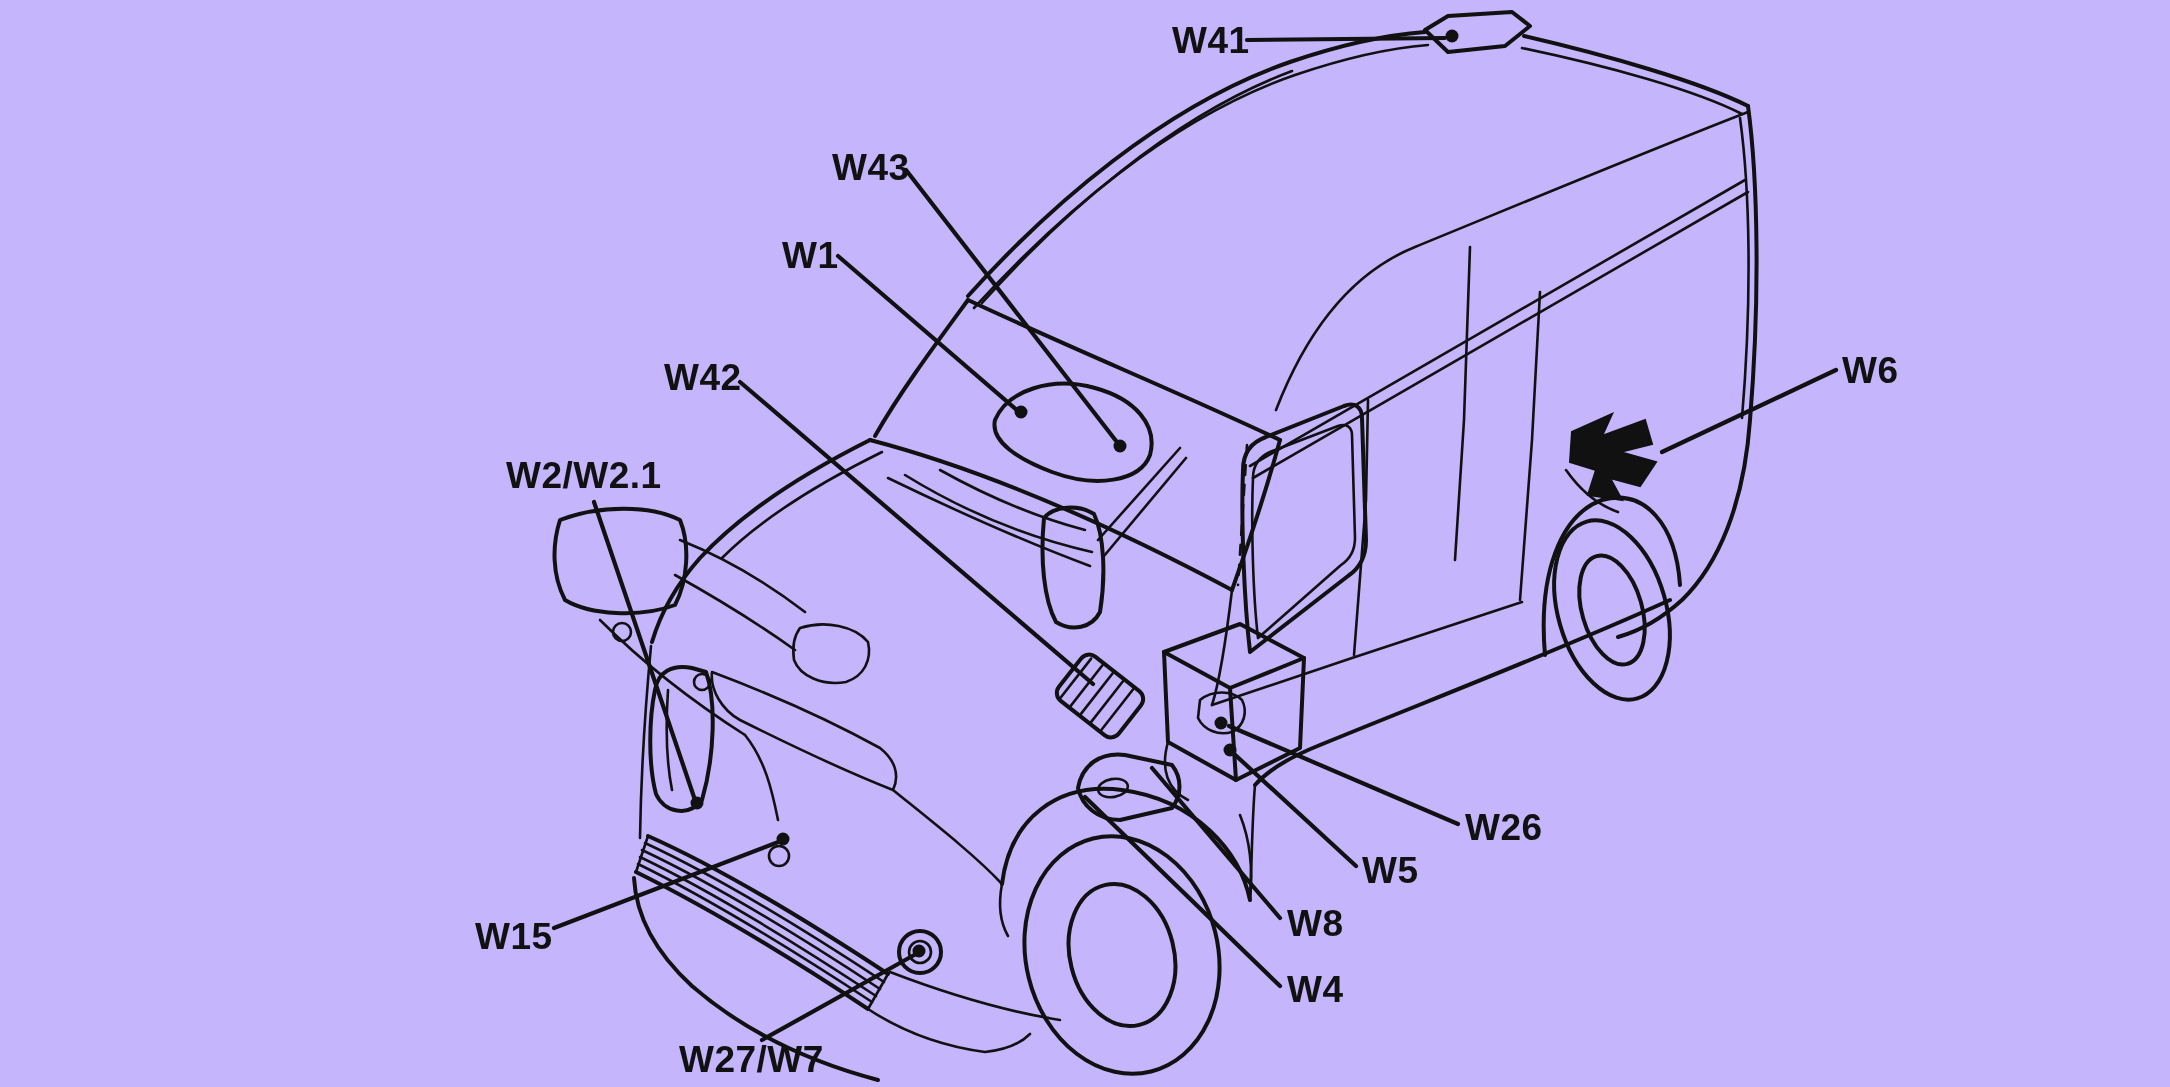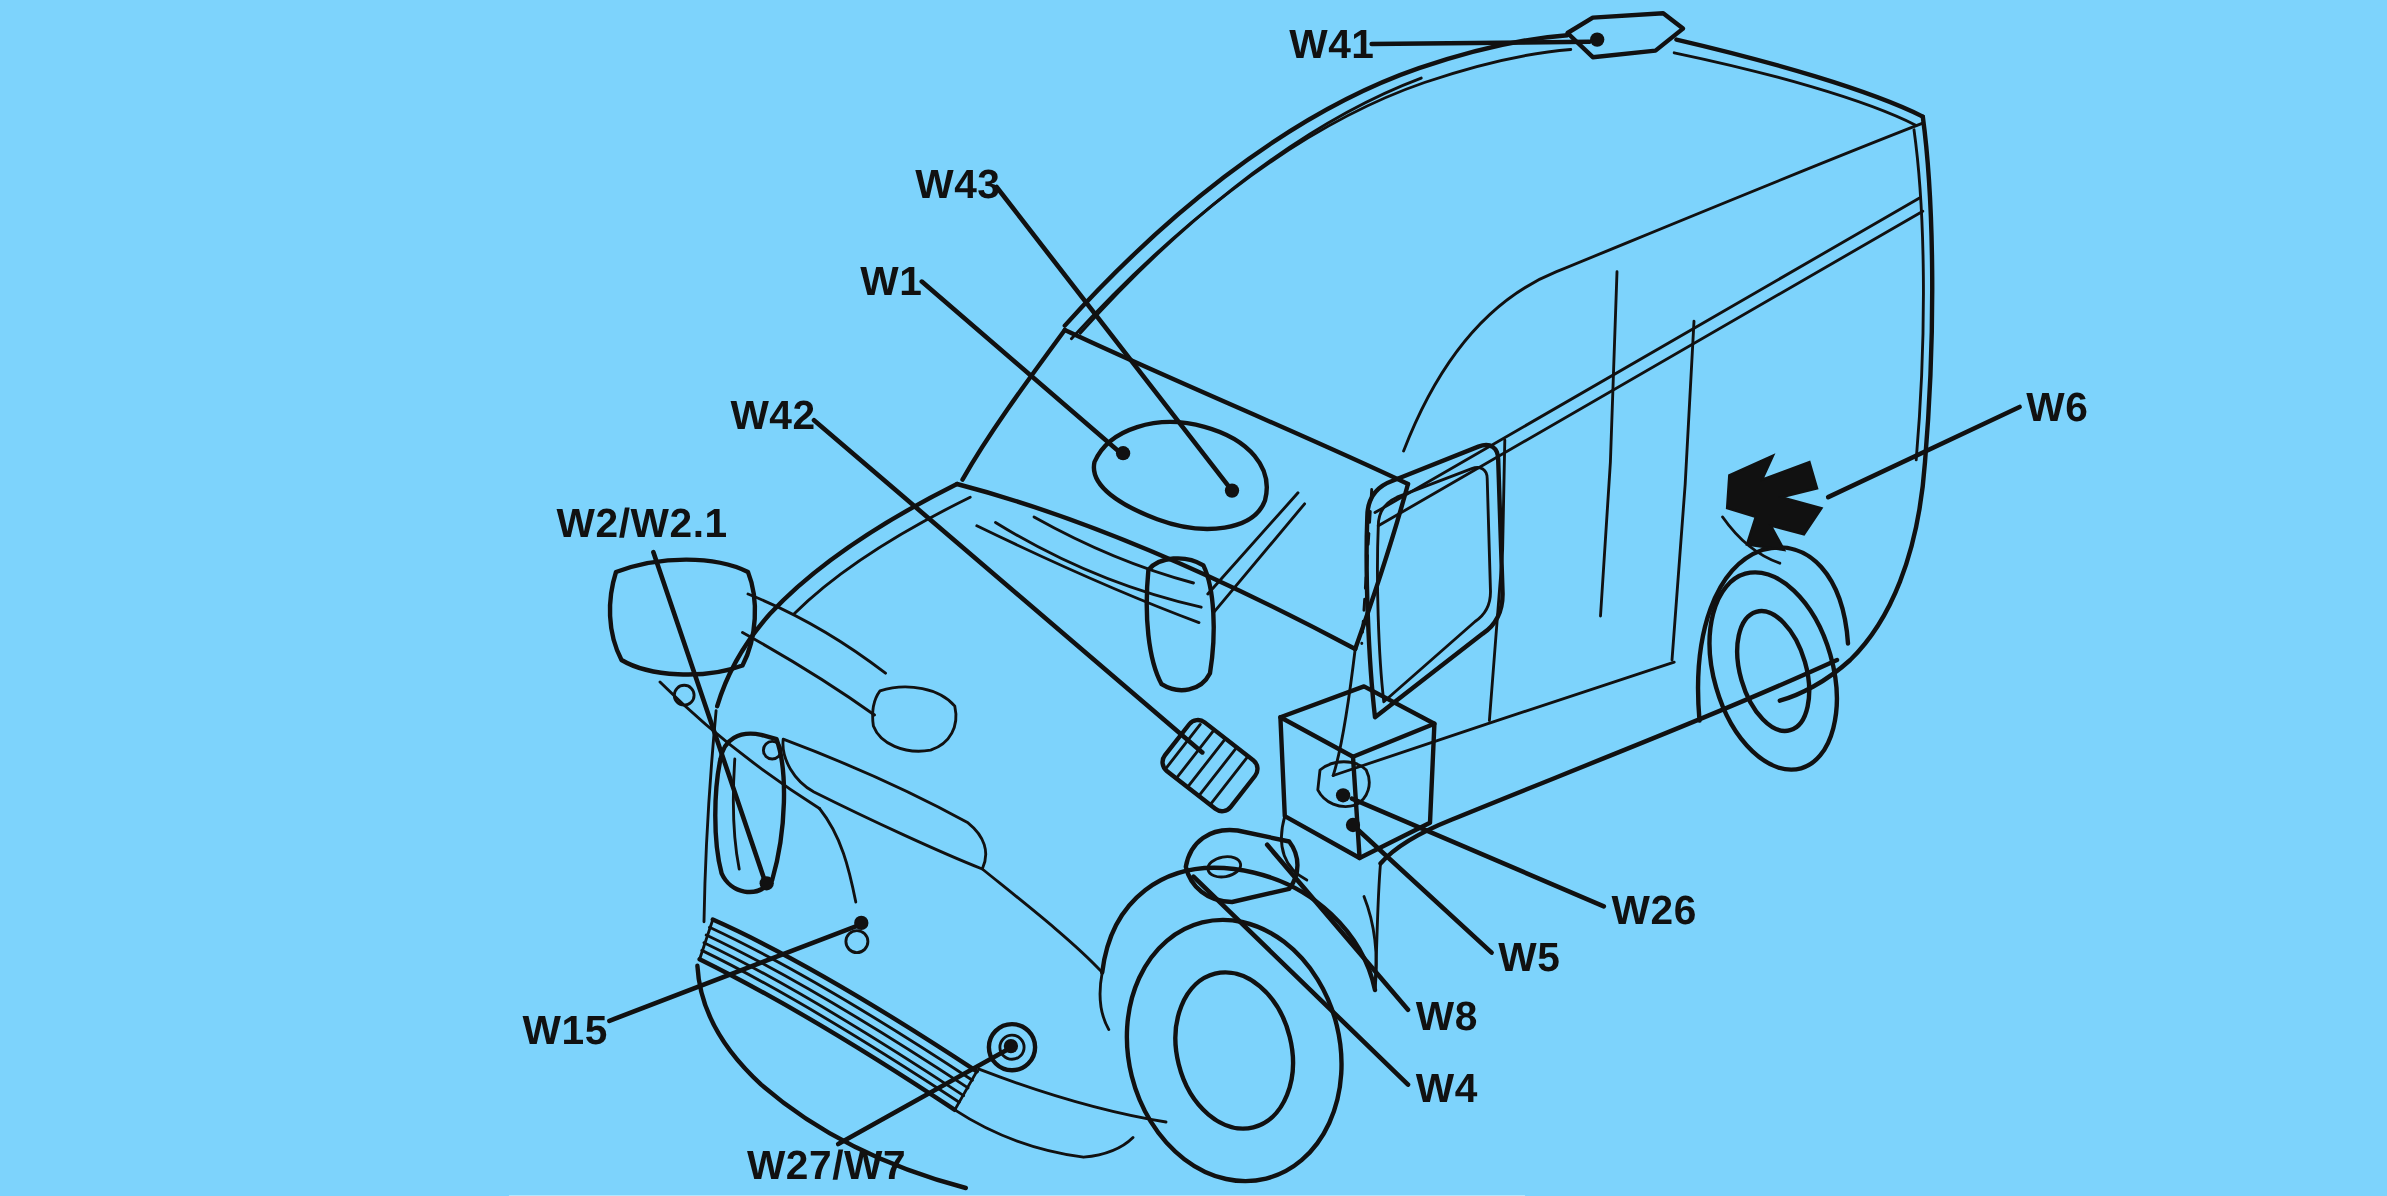--- a/index.html
+++ b/index.html
@@ -1,16 +1,16 @@
 <!DOCTYPE html>
 <html><head>
 <meta charset="utf-8">
 <style>
   html,body{margin:0;padding:0;background:#ffffff;}
-  .stage{position:relative;width:2170px;height:1087px;background:#7dd3fc;overflow:hidden;}
+  .stage{position:relative;width:2170px;height:1087px;background:#c4b5fd;overflow:hidden;}
   svg{position:absolute;left:0;top:0;display:block;}
   .art{fill:none;stroke:#111;stroke-width:4;stroke-linecap:round;stroke-linejoin:round;}
   .thin{stroke-width:2.6;}
   .leader{fill:none;stroke:#111;stroke-width:4.2;stroke-linecap:round;}
   .gp-dot{fill:#111;stroke:none;}
   text.gp-label{font-family:"Liberation Sans","DejaVu Sans",sans-serif;font-weight:700;font-size:37px;fill:#111;letter-spacing:0.5px;}
   .hatchfill{fill:#111;stroke:#111;stroke-width:2;}
 </style>
 </head>
 <body>

